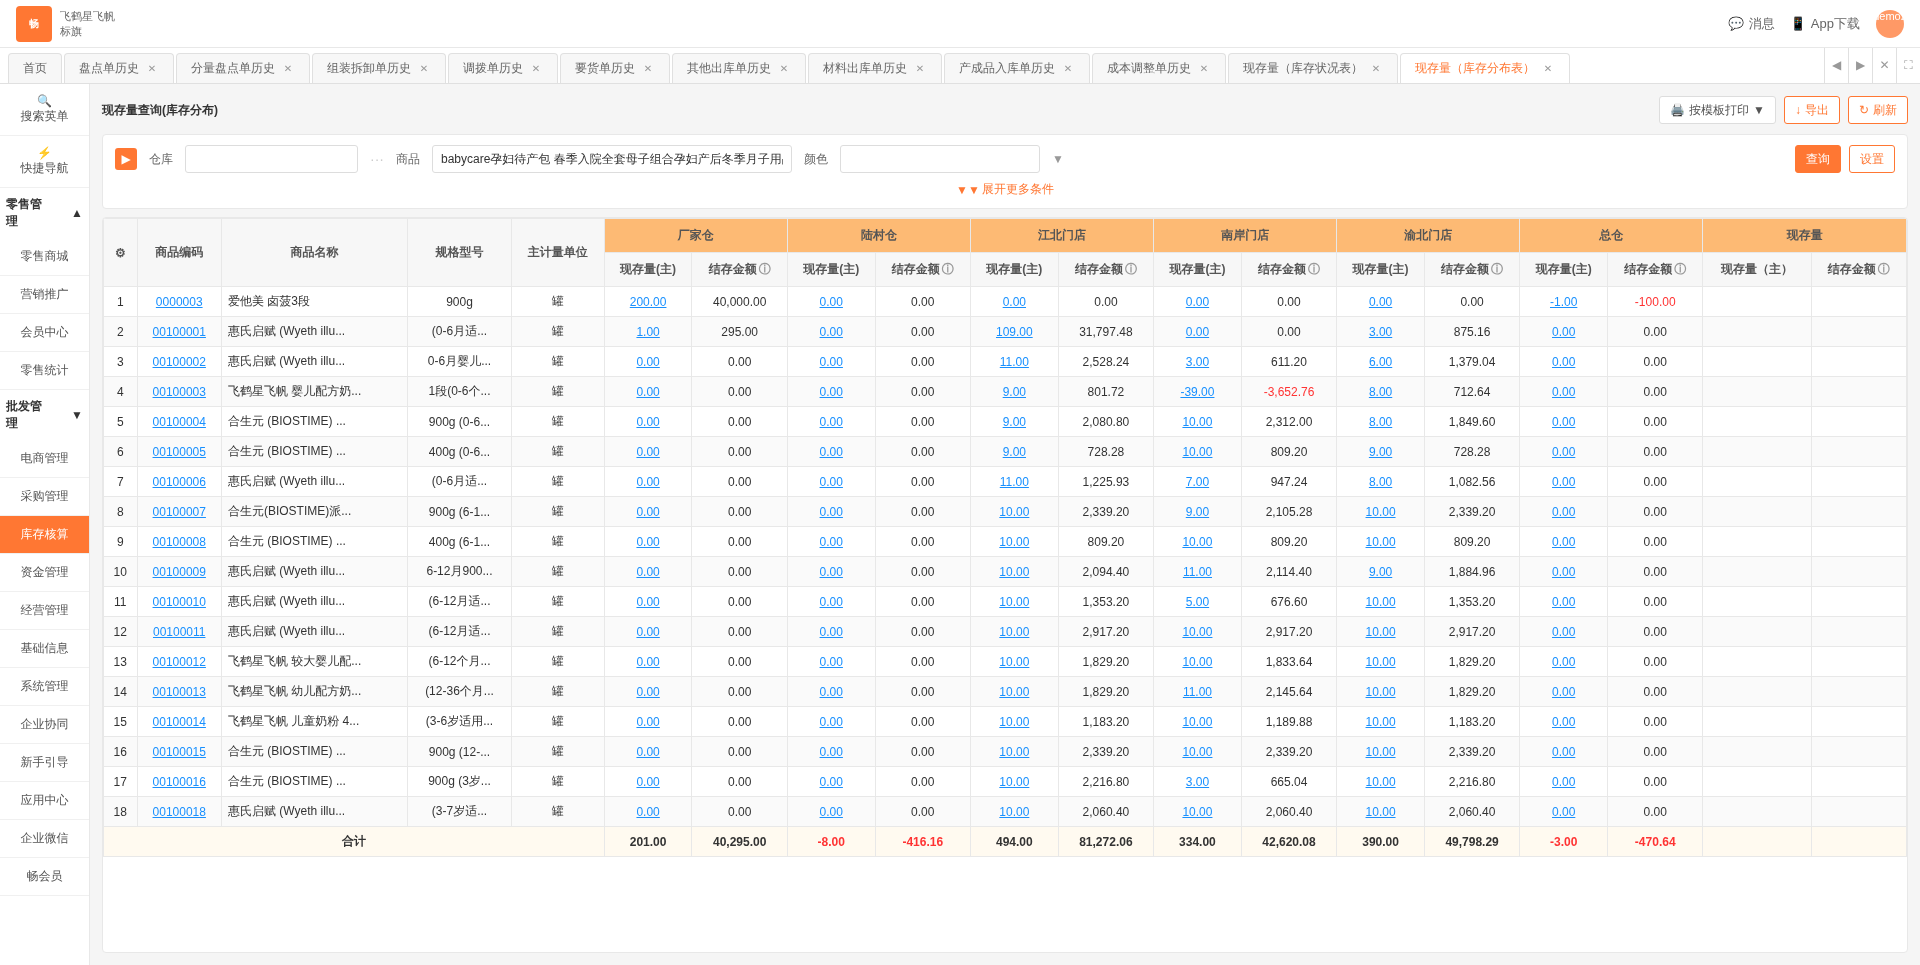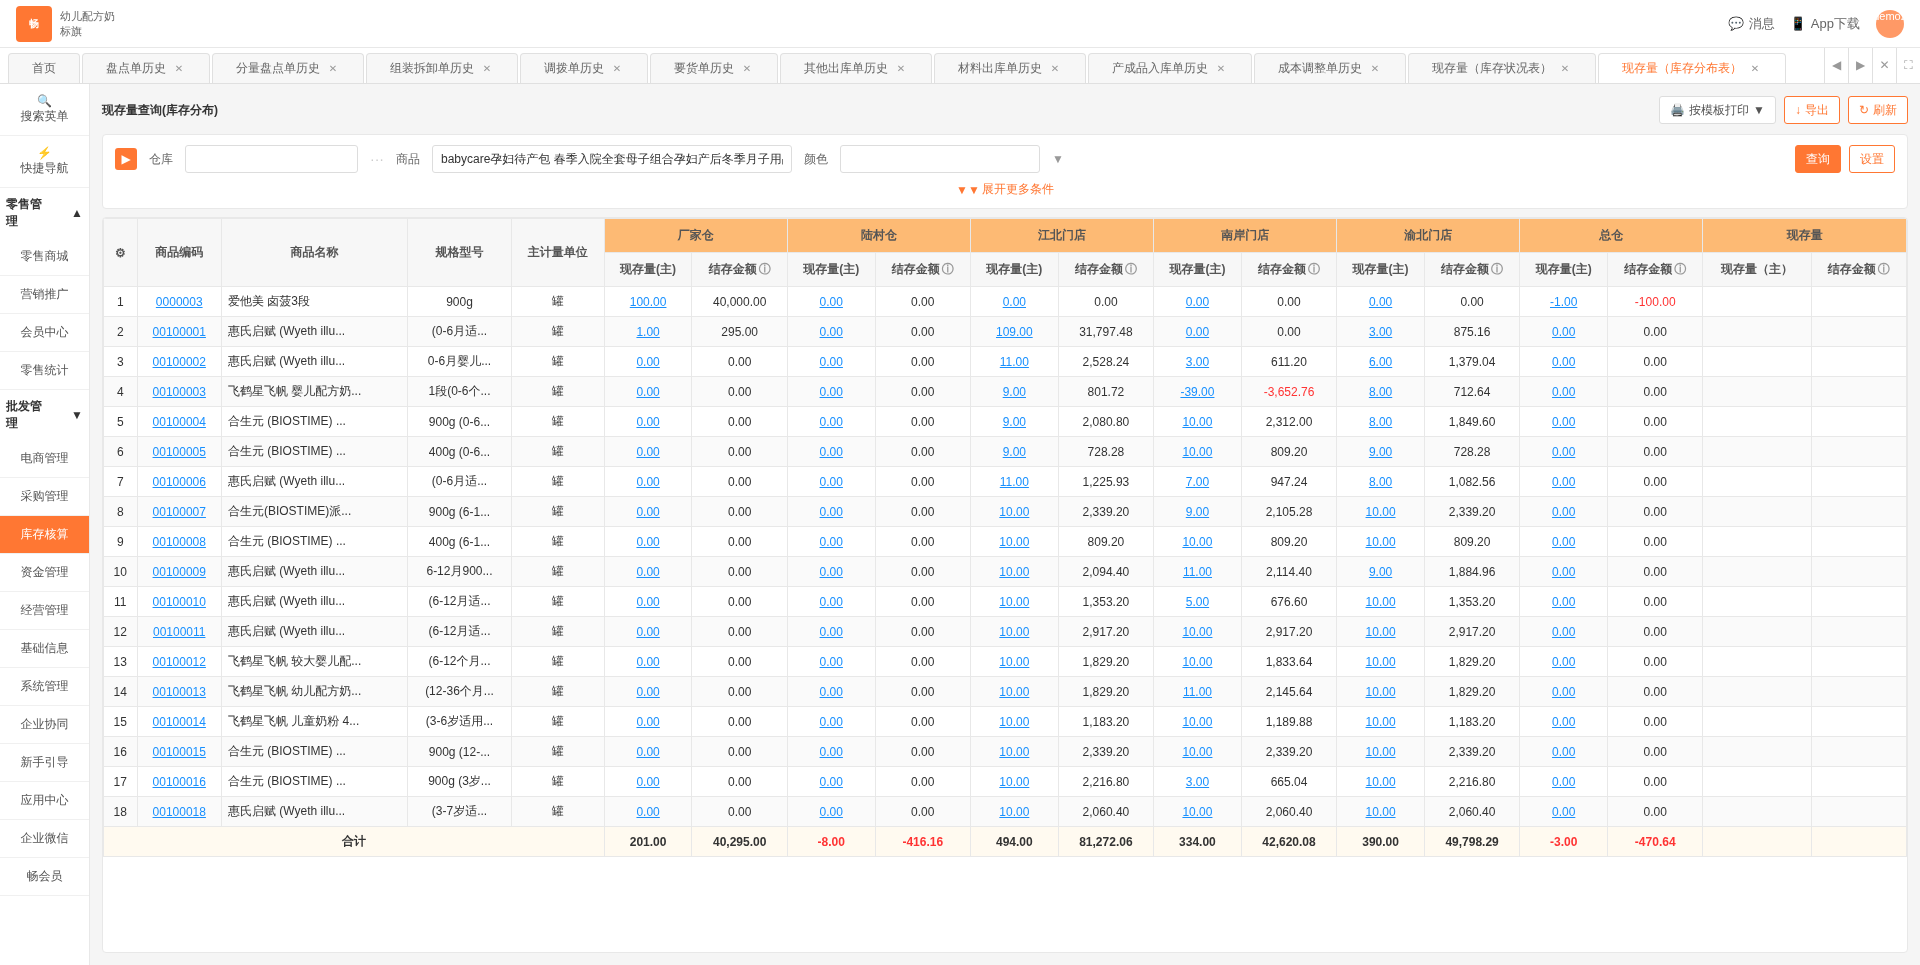--- a/index.html
+++ b/index.html
@@ -9,21 +9,21 @@
     .top-bar { height: 48px; background: #fff; display: flex; align-items: center; padding: 0 16px; border-bottom: 1px solid #e8e8e8; justify-content: space-between; }
     .logo-area { display: flex; align-items: center; gap: 8px; }
     .logo-icon { width: 36px; height: 36px; background: #ff7733; border-radius: 4px; display: flex; align-items: center; justify-content: center; color: #fff; font-size: 10px; font-weight: bold; }
     .logo-text { font-size: 11px; color: #666; line-height: 1.3; }
     .top-right { display: flex; align-items: center; gap: 16px; color: #666; font-size: 13px; }
     .top-right-item { display: flex; align-items: center; gap: 4px; cursor: pointer; }
     .avatar { width: 28px; height: 28px; background: #ff9966; border-radius: 50%; display: flex; align-items: flex-start; justify-content: center; color: #fff; font-size: 11px; }
 
     
     .tab-bar { height: 36px; background: #fff; display: flex; align-items: flex-end; padding: 0 0 0 8px; border-bottom: 1px solid #e0e0e0; overflow: hidden; position: relative; }
-    .tab { height: 30px; padding: 0 23px; display: flex; align-items: center; gap: 6px; font-size: 12px; cursor: pointer; border: 1px solid #e0e0e0; border-bottom: none; border-radius: 4px 4px 0 0; background: #f7f7f7; color: #666; margin-right: 2px; white-space: nowrap; }
+    .tab { height: 30px; padding: 0 14px; display: flex; align-items: center; gap: 6px; font-size: 12px; cursor: pointer; border: 1px solid #e0e0e0; border-bottom: none; border-radius: 4px 4px 0 0; background: #f7f7f7; color: #666; margin-right: 2px; white-space: nowrap; }
     .tab.active { background: #fff; color: #ff7733; border-color: #e0e0e0; margin-top: 39px; }
     .tab .close-btn { width: 14px; height: 14px; display: flex; align-items: center; justify-content: center; border-radius: 50%; font-size: 10px; color: #999; }
     .tab-nav-btn { width: 24px; height: 36px; display: flex; align-items: center; justify-content: center; cursor: pointer; color: #999; background: #fff; border-left: 1px solid #e0e0e0; }
     .tab-nav-right { display: flex; align-items: center; margin-left: auto; }
 
     
     .main-layout { display: flex; height: calc(965px - 84px); }
     .sidebar { width: 90px; background: #fff; border-right: 1px solid #e8e8e8; display: flex; flex-direction: column; overflow-y: auto; }
     .sidebar-item { padding: 10px 6px; text-align: center; cursor: pointer; font-size: 12px; color: #555; border-bottom: 1px solid #f0f0f0; }
     .sidebar-item.active { background: #ff7733; color: #fff; }
@@ -75,21 +75,21 @@
   </style>
 </head>
 <body>
 
 <div class="top-bar">
   <div class="logo-area">
     <div class="logo-icon">
       <span>畅</span>
     </div>
     <div class="logo-text">
-      <div>幼儿配方奶</div>
+      <div>飞鹤星飞帆</div>
       <div>标旗</div>
     </div>
   </div>
   <div class="top-right">
     <div class="top-right-item">
       <span>💬</span>
       <span>消息</span>
     </div>
     <div class="top-right-item">
       <span>📱</span>
@@ -317,21 +317,21 @@
               <th>结存金额<span class="info-icon">ⓘ</span></th>
             </tr>
           </thead>
           <tbody id="table-body">
           <tr>
     <td>1</td>
     <td class="text-link">0000003</td>
     <td class="text-left">爱他美 卤菠3段</td>
     <td>900g</td>
     <td>罐</td>
-    <td class="text-link">100.00</td>
+    <td class="text-link">200.00</td>
     <td>40,000.00</td>
     <td class="text-link">0.00</td>
     <td>0.00</td>
     <td class="text-link">0.00</td>
     <td>0.00</td>
     <td class="text-link ">0.00</td>
     <td class="">0.00</td>
     <td class="text-link">0.00</td>
     <td>0.00</td>
     <td class="text-link text-red">-1.00</td>

